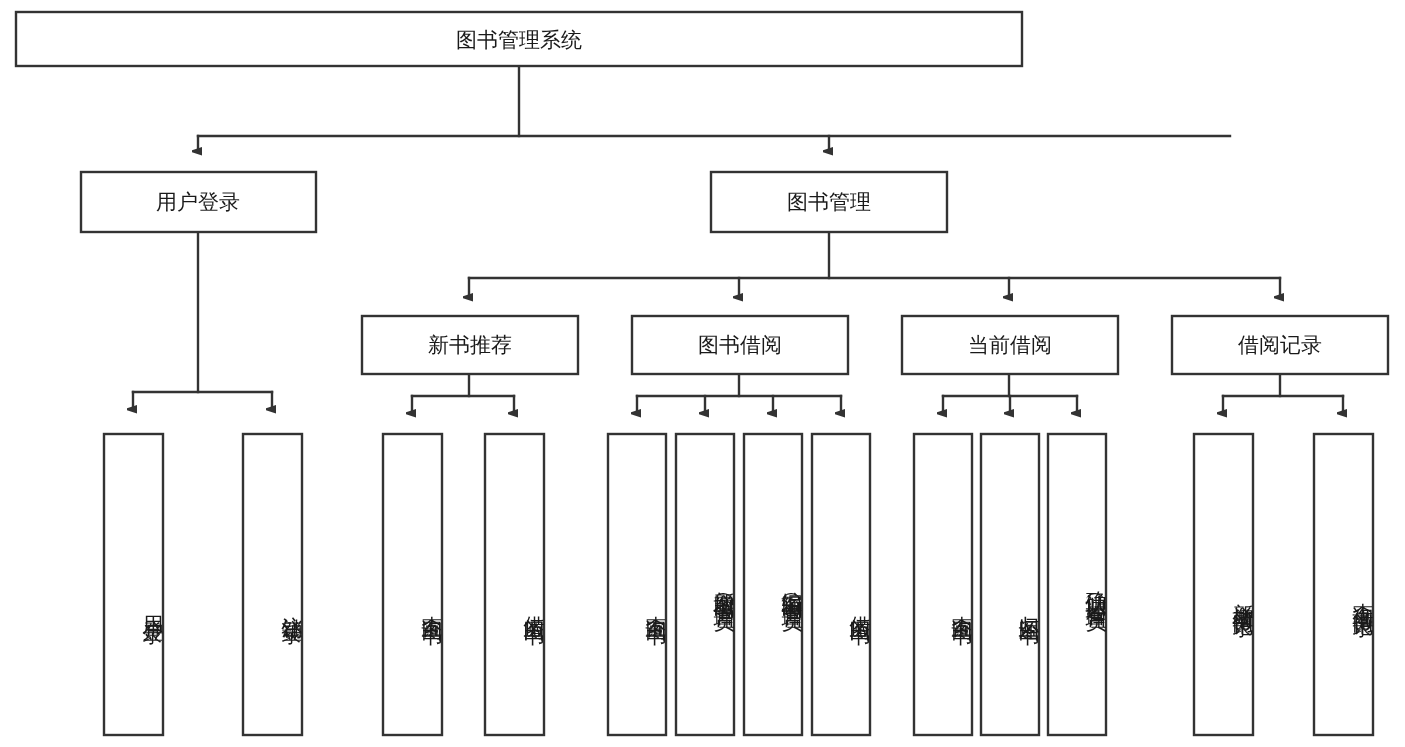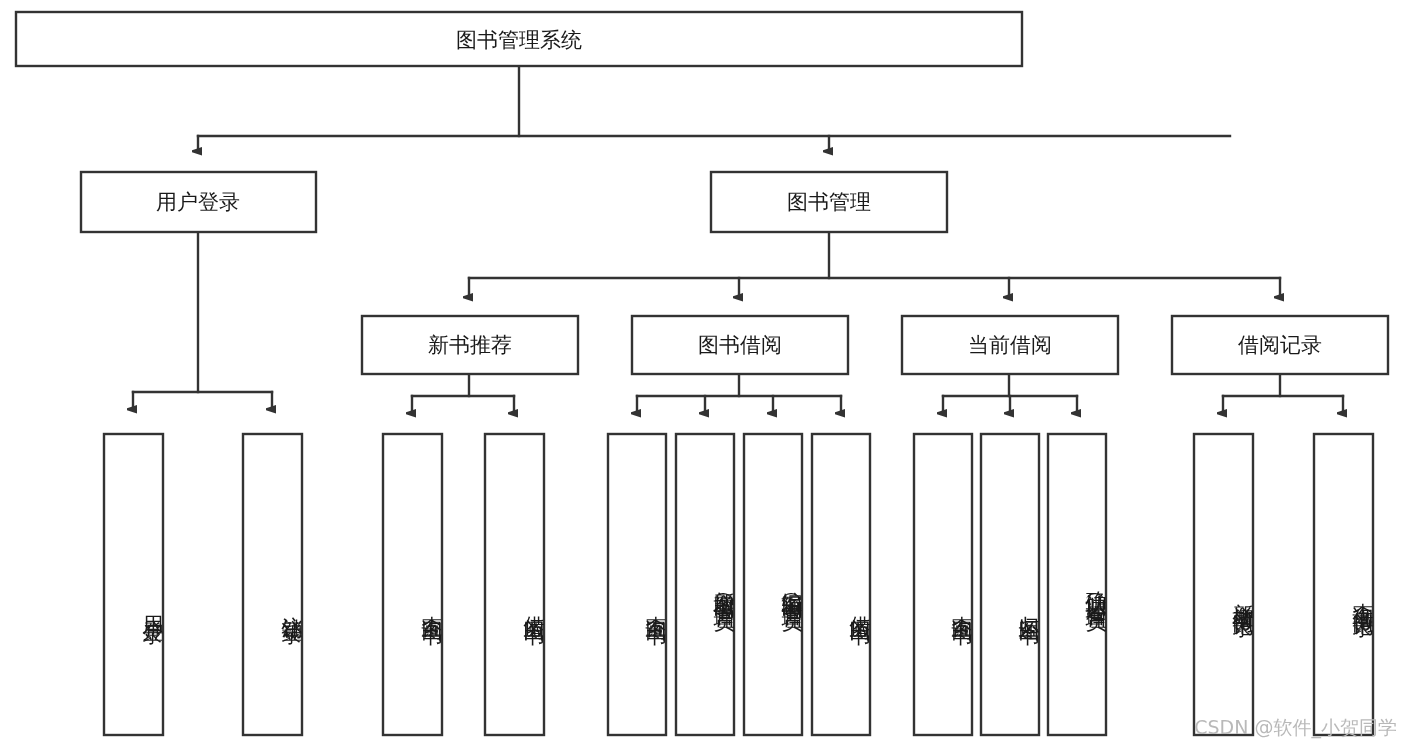--- a/index.html
+++ b/index.html
@@ -215,15 +215,14 @@
   <div class="leaf-label" style="left:744px; top:444px; width:58px; height:286px;">编辑图书（管理员）</div>
   <div class="leaf-label" style="left:812px; top:480px; width:58px; height:250px;">借阅图书</div>
 
   <div class="leaf-label" style="left:914px; top:480px; width:58px; height:250px;">查询图书</div>
   <div class="leaf-label" style="left:981px; top:480px; width:58px; height:250px;">归还图书</div>
   <div class="leaf-label" style="left:1048px; top:444px; width:58px; height:286px;">确认归还（管理员）</div>
 
   <div class="leaf-label" style="left:1194px; top:460px; width:59px; height:270px;">新增借阅记录</div>
   <div class="leaf-label" style="left:1314px; top:460px; width:59px; height:270px;">查询借阅记录</div>
 
-  <div class="watermark">CSDN @软件_小贺同学</div>
 
 </div>
 
 </body></html>

